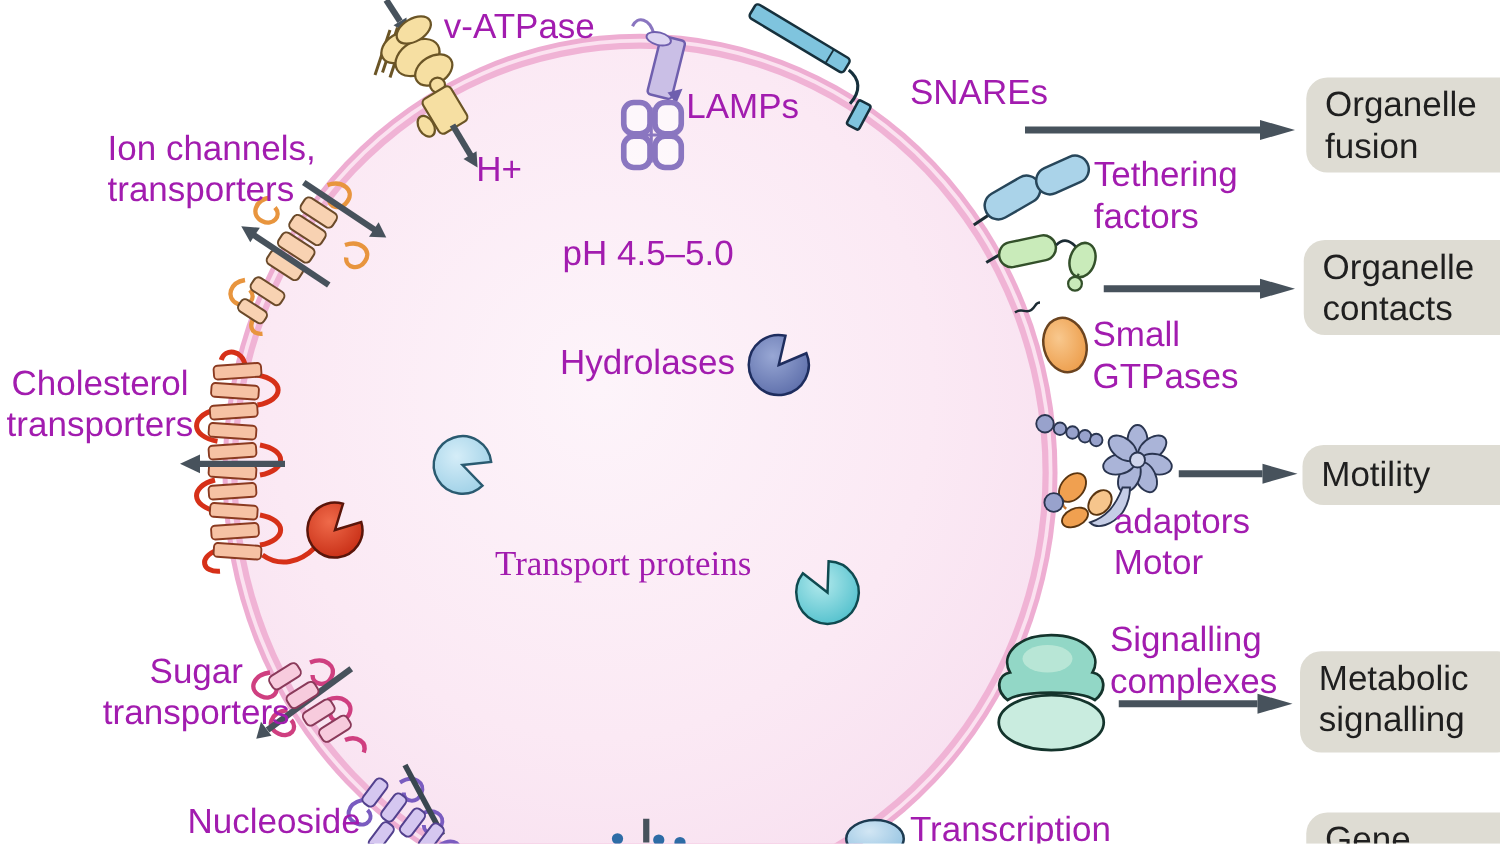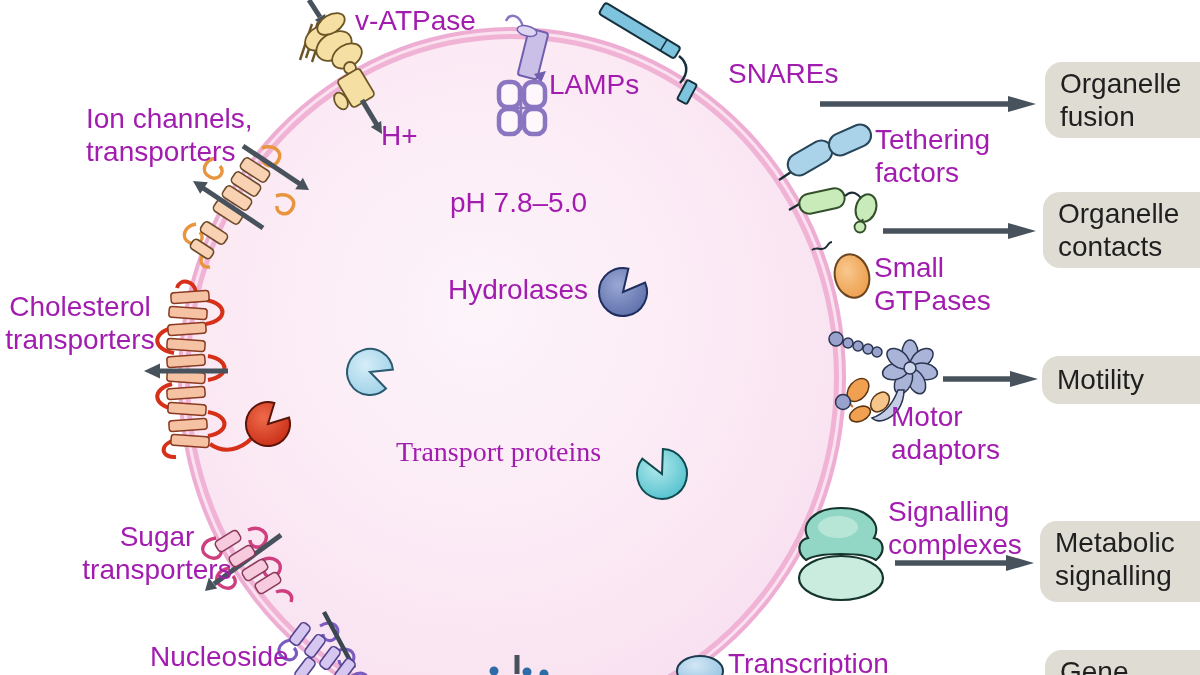--- a/index.html
+++ b/index.html
@@ -369,21 +369,21 @@
 
 <div class="lbl" style="left:549px;top:68px;">
   <span>LAMPs</span>
 </div>
 
 <div class="lbl" style="left:702px;top:57px;margin-left:26px;">
   <span>SNAREs</span>
 </div>
 
 <div class="lbl" style="left:450px;top:186px;">
-  <span>pH 7.8–5.0</span>
+  <span>pH 4.5–5.0</span>
 </div>
 
 <div class="lbl" style="left:448px;top:273px;">
   <span>Hydrolases</span>
 </div>
 
 
 <div class="lbl" style="left:396px;top:435px;font-family:Liberation Serif, serif;">
   <span>Transport proteins</span>
 </div>
@@ -406,22 +406,22 @@
   <span>Tethering</span>
   <span>factors</span>
 </div>
 
 <div class="lbl" style="left:874px;top:251px;">
   <span>Small</span>
   <span>GTPases</span>
 </div>
 
 <div class="lbl" style="left:891px;top:400px;">
+  <span>adaptors</span>
   <span>Motor</span>
-  <span>adaptors</span>
 </div>
 
 <div class="lbl" style="left:888px;top:495px;">
   <span>Signalling</span>
   <span>complexes</span>
 </div>
 
 <div class="lbl" style="left:728px;top:647px;">
   <span>Transcription</span>
 </div>

